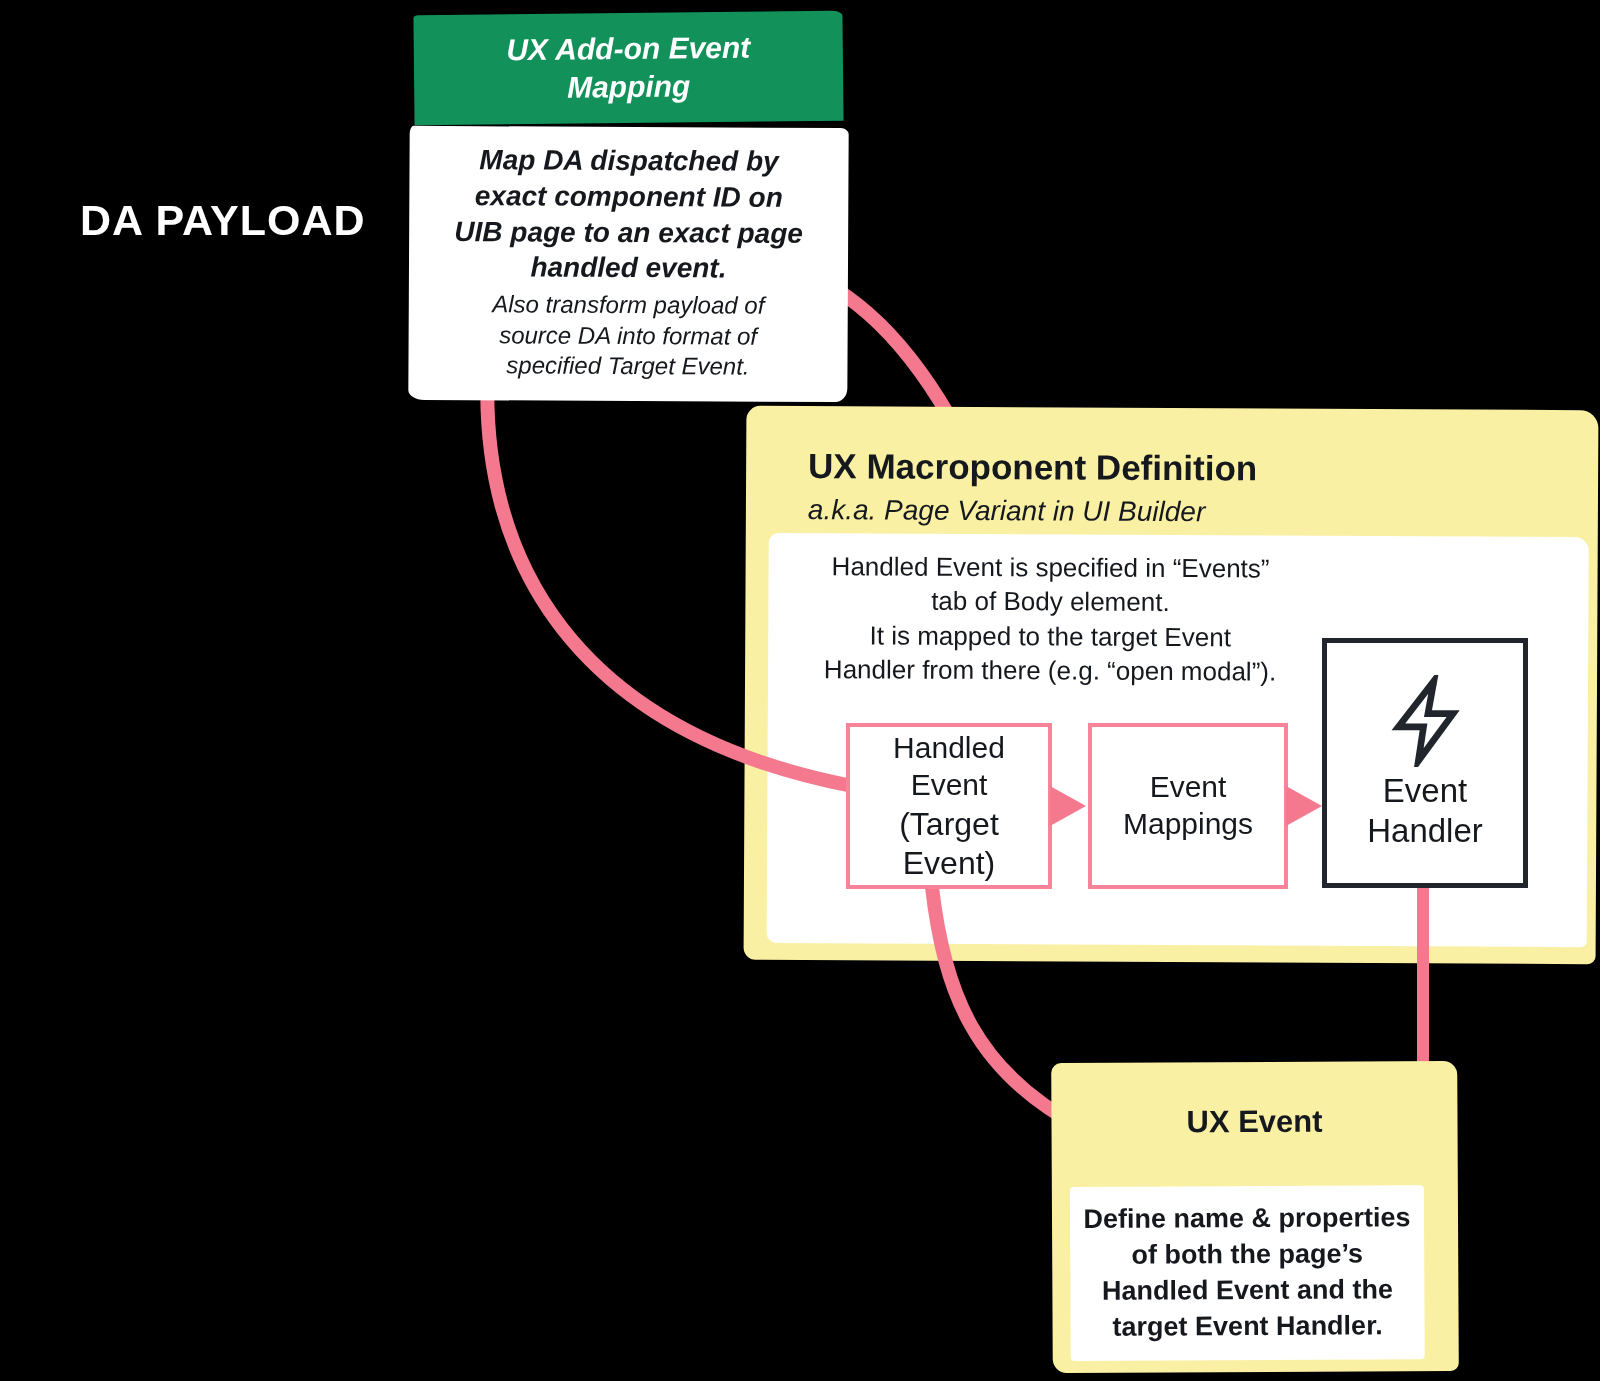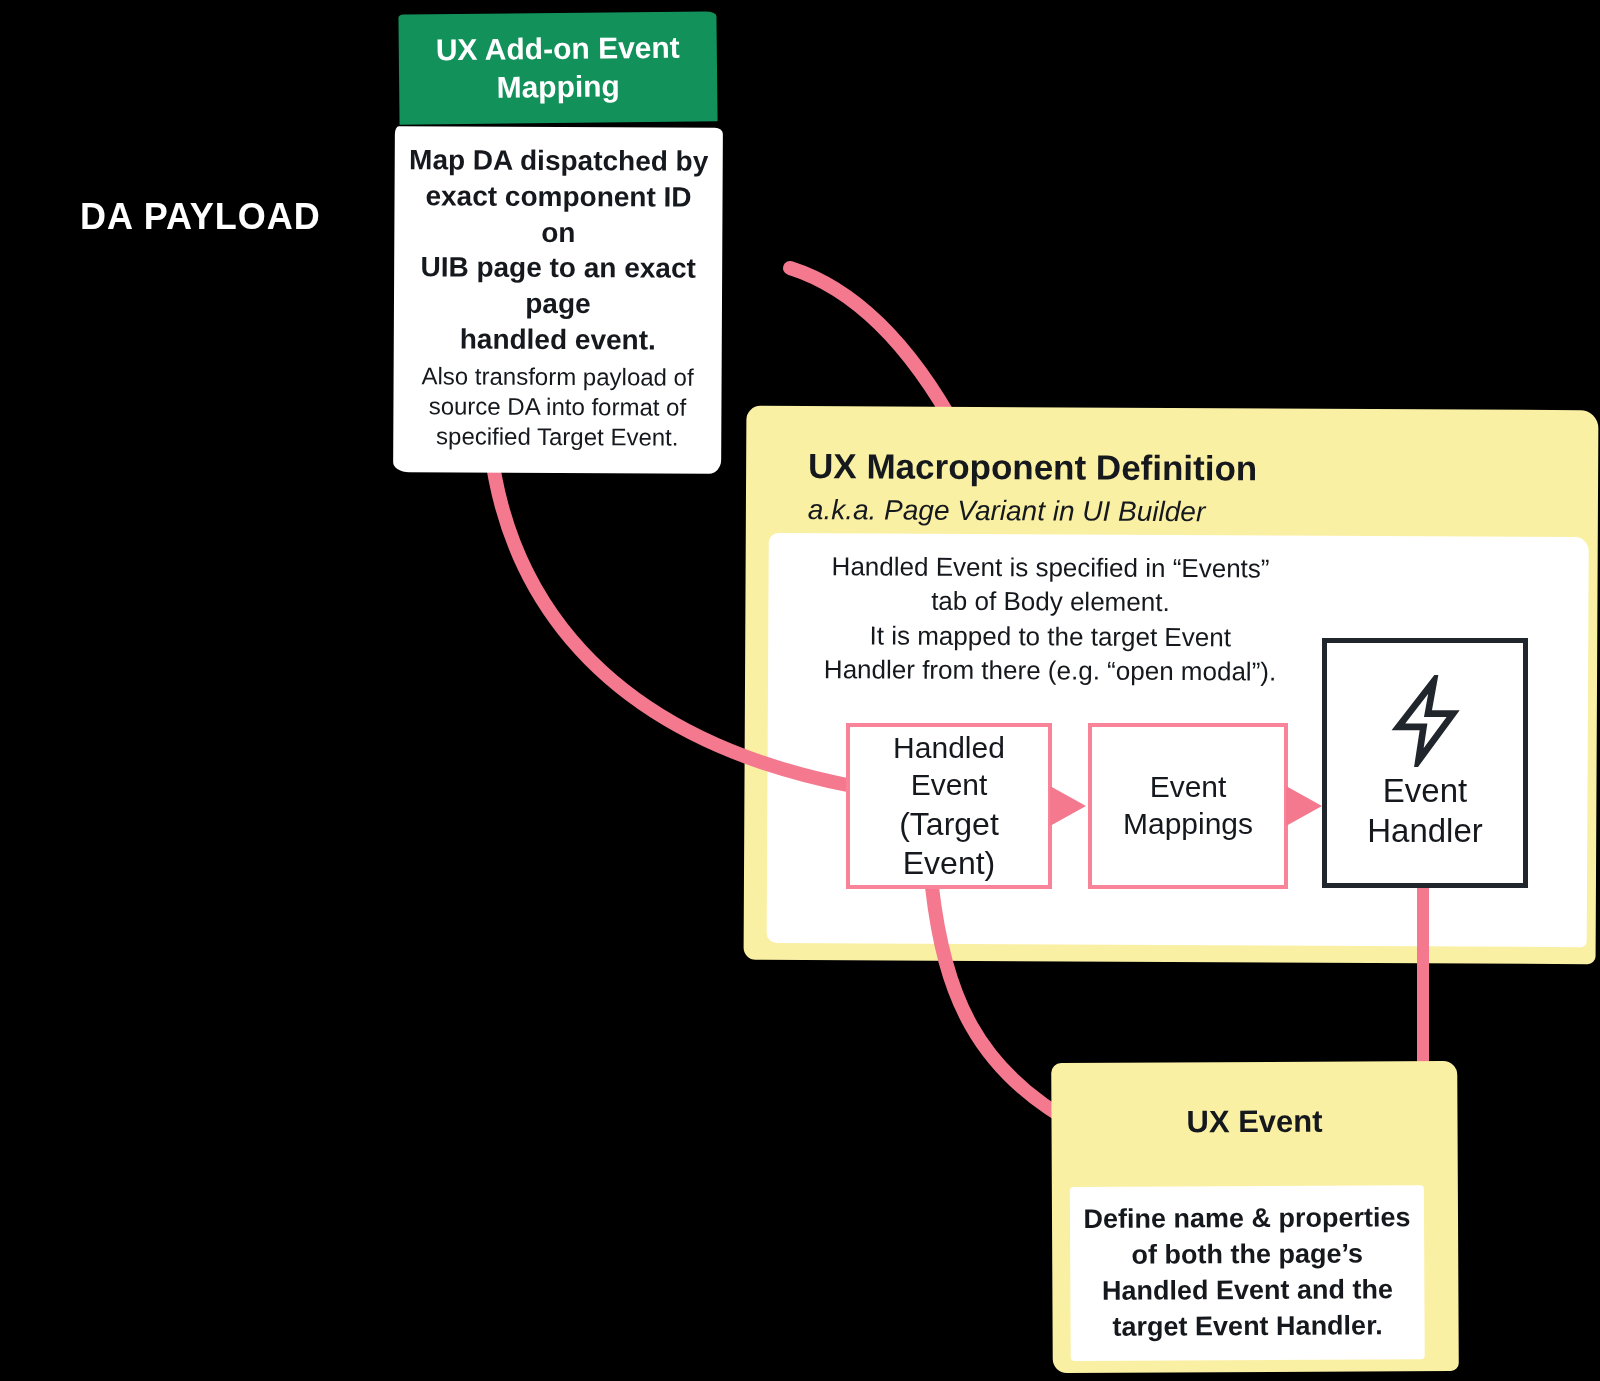--- a/index.html
+++ b/index.html
@@ -11,25 +11,25 @@
   .stage * { box-sizing:border-box; }
 
   
   .svg-layer { position:absolute; left:0; top:0; width:1600px; height:1381px; pointer-events:none; }
   #connector-under { z-index:1; }
   #connector-over  { z-index:3; }
 
   
   .da-payload {
     position:absolute; left:80px; top:196px; z-index:6;
-    color:#ffffff; font-size:36px; font-weight:bold; letter-spacing:1px;
+    color:#ffffff; font-size:43px; font-weight:bold; letter-spacing:1px;
   }
 
   
-  .addon-card { position:absolute; left:394px; top:8px; width:328px; z-index:6; }
+  .addon-card { position:absolute; left:409px; top:8px; width:439px; z-index:6;font-style:italic; }
   .addon-header {
     background:#12925a; color:#fff;
     border:5px solid #000; border-bottom:7px solid #000;
     border-radius:10px 16px 4px 8px / 8px 10px 14px 6px;
     transform:rotate(-0.6deg);
     padding:17px 8px 18px;
     text-align:center; font-weight:bold; font-size:30px; line-height:1.25;
   }
   .addon-header .title-inner { display:block; margin:0 auto; width:300px; }
   .addon-body {

